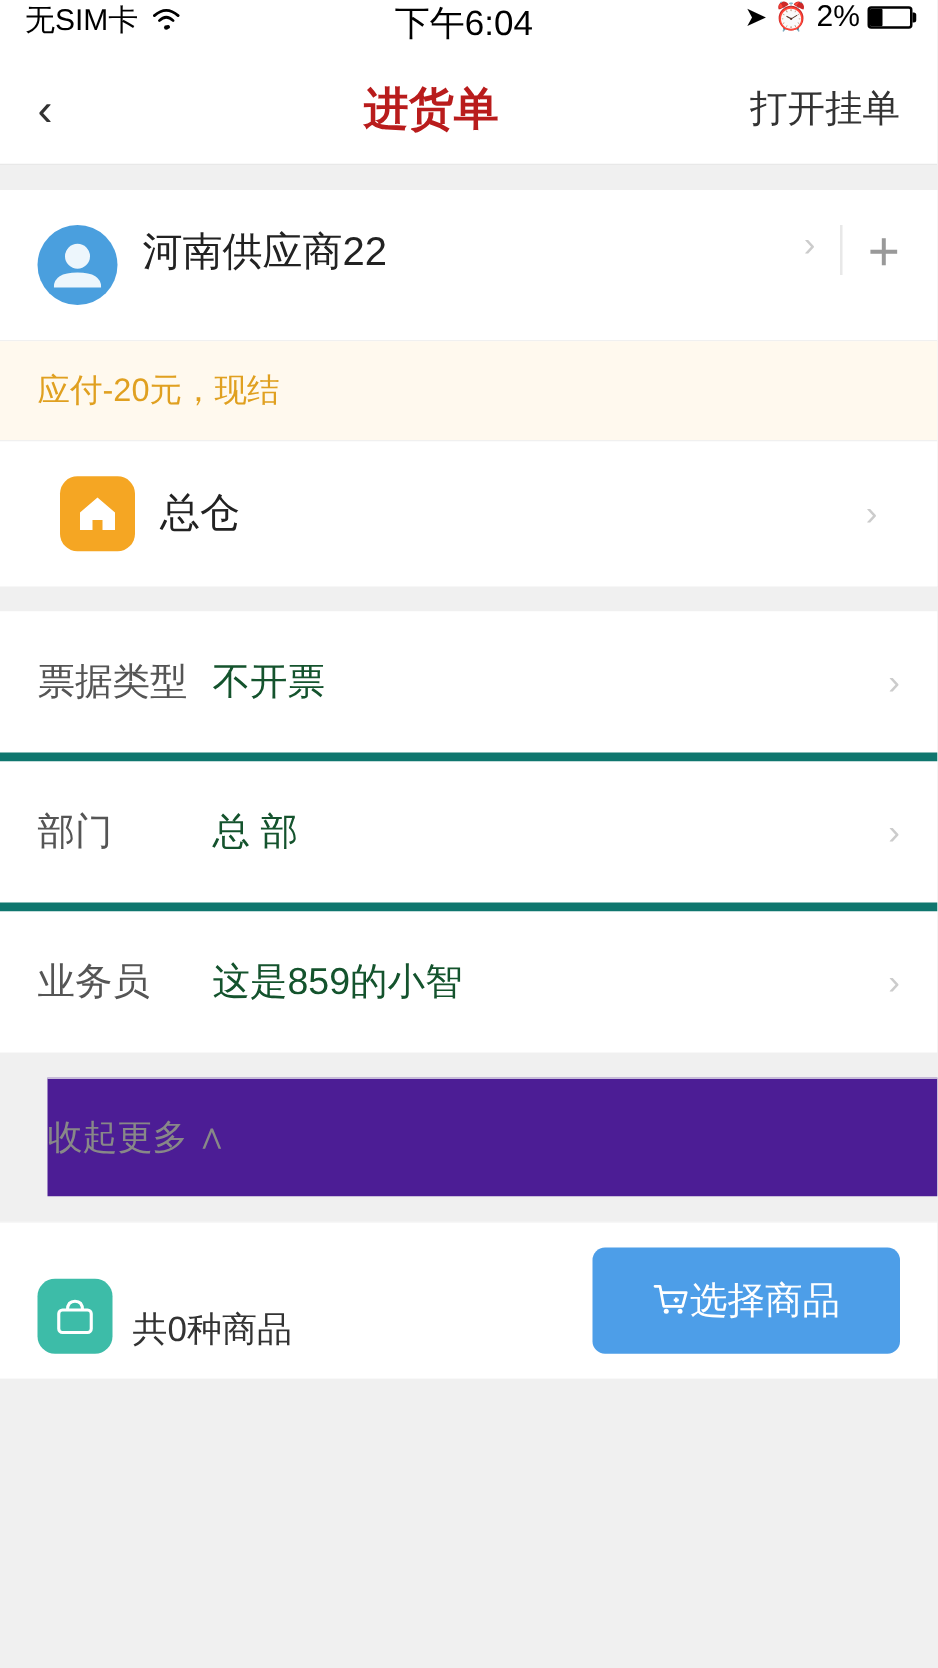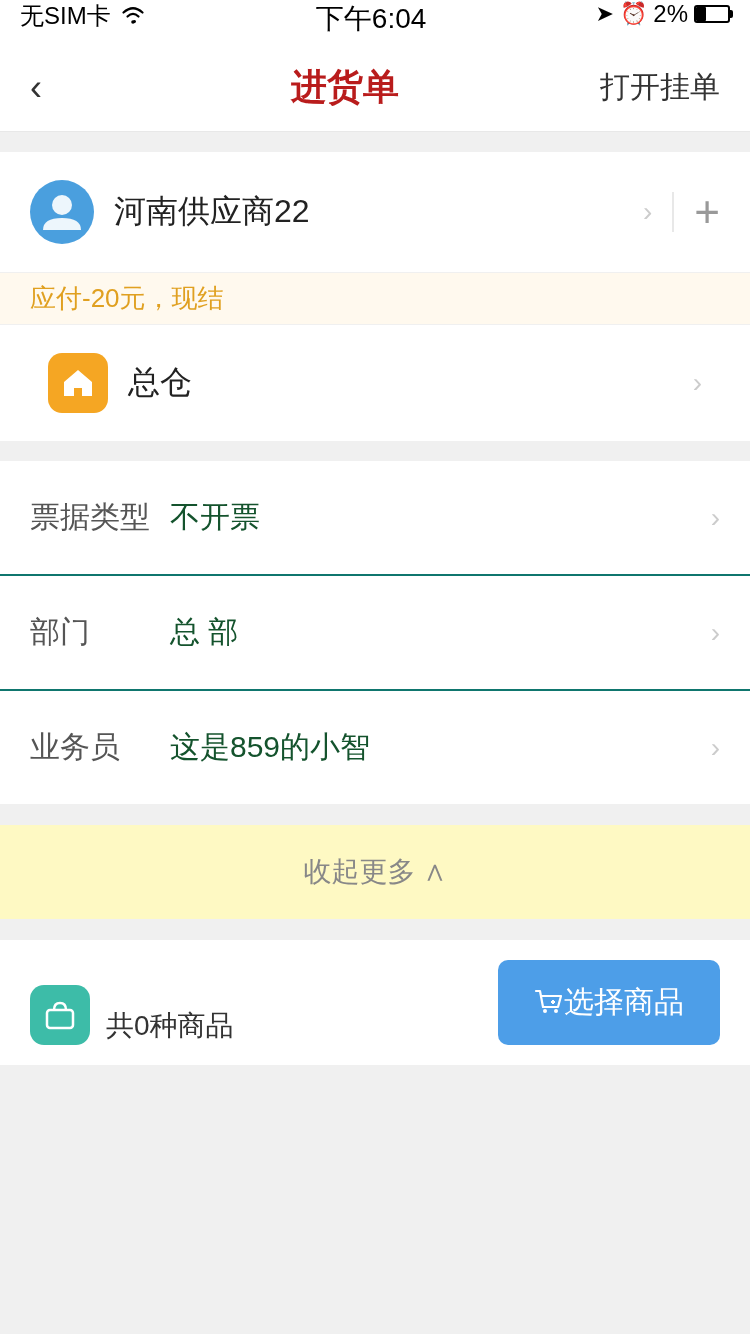--- a/index.html
+++ b/index.html
@@ -69,21 +69,21 @@
 
     
     .card {
       background: #fff;
       margin-bottom: 0;
     }
 
     
     .supplier-row {
       display: flex;
-      align-items: center;
+      align-items: flex-start;
       padding: 28px 30px;
       background: #fff;
       border-bottom: 1px solid #f0f0f0;
     }
     .supplier-avatar {
       width: 64px;
       height: 64px;
       border-radius: 50%;
       background: #4a9fde;
       display: flex;
@@ -111,21 +111,21 @@
     .add-btn {
       font-size: 44px;
       color: #999;
       cursor: pointer;
       line-height: 1;
     }
 
     
     .notice-bar {
       background: #fff9ee;
-      padding: 8px 30px;
+      padding: 22px 30px;
       font-size: 26px;
       color: #e0a020;
     }
 
     
     .warehouse-row {
       display: flex;
       align-items: center;
       padding: 28px 48px;
       background: #fff;
@@ -152,21 +152,21 @@
 
     
     .form-section {
       background: #fff;
       margin-top: 20px;
     }
     .form-row {
       display: flex;
       align-items: center;
       padding: 36px 30px;
-      border-bottom: 2px solid #0f766e;
+      border-bottom: 7px solid #0f766e;
       min-height: 96px;
     }
     .form-row:last-child {
       border-bottom: none;
     }
     .form-label {
       font-size: 30px;
       color: #555;
       width: 120px;
       flex-shrink: 0;
@@ -176,28 +176,28 @@
       font-size: 30px;
       color: #14532d;
       padding-left: 20px;
     }
     .form-value.placeholder {
       color: #ccc;
     }
 
     
     .collapse-bar {
-      background: #fef9c3;
-      text-align: center;
+      background: #4c1d95;
       padding: 28px 0;
       border-top: 1px solid #f0f0f0;
       font-size: 28px;
       color: #888;
       cursor: pointer;
       margin-top: 20px;
+      margin-left: 38px;
     }
 
     
     .bottom-bar {
       background: #fff;
       display: flex;
       align-items: flex-end;
       padding: 20px 30px;
       margin-top: 20px;
       border-top: 1px solid #f0f0f0;
@@ -218,21 +218,21 @@
     .product-count {
       flex: 1;
       font-size: 28px;
       color: #333;
     }
     .select-btn {
       background: #4d9ee8;
       color: #fff;
       border: none;
       border-radius: 10px;
-      padding: 22px 36px;
+      padding: 22px 48px;
       font-size: 30px;
       cursor: pointer;
       display: flex;
       align-items: center;
     }
 
     
     .gray-area {
       flex: 1;
       min-height: 300px;

